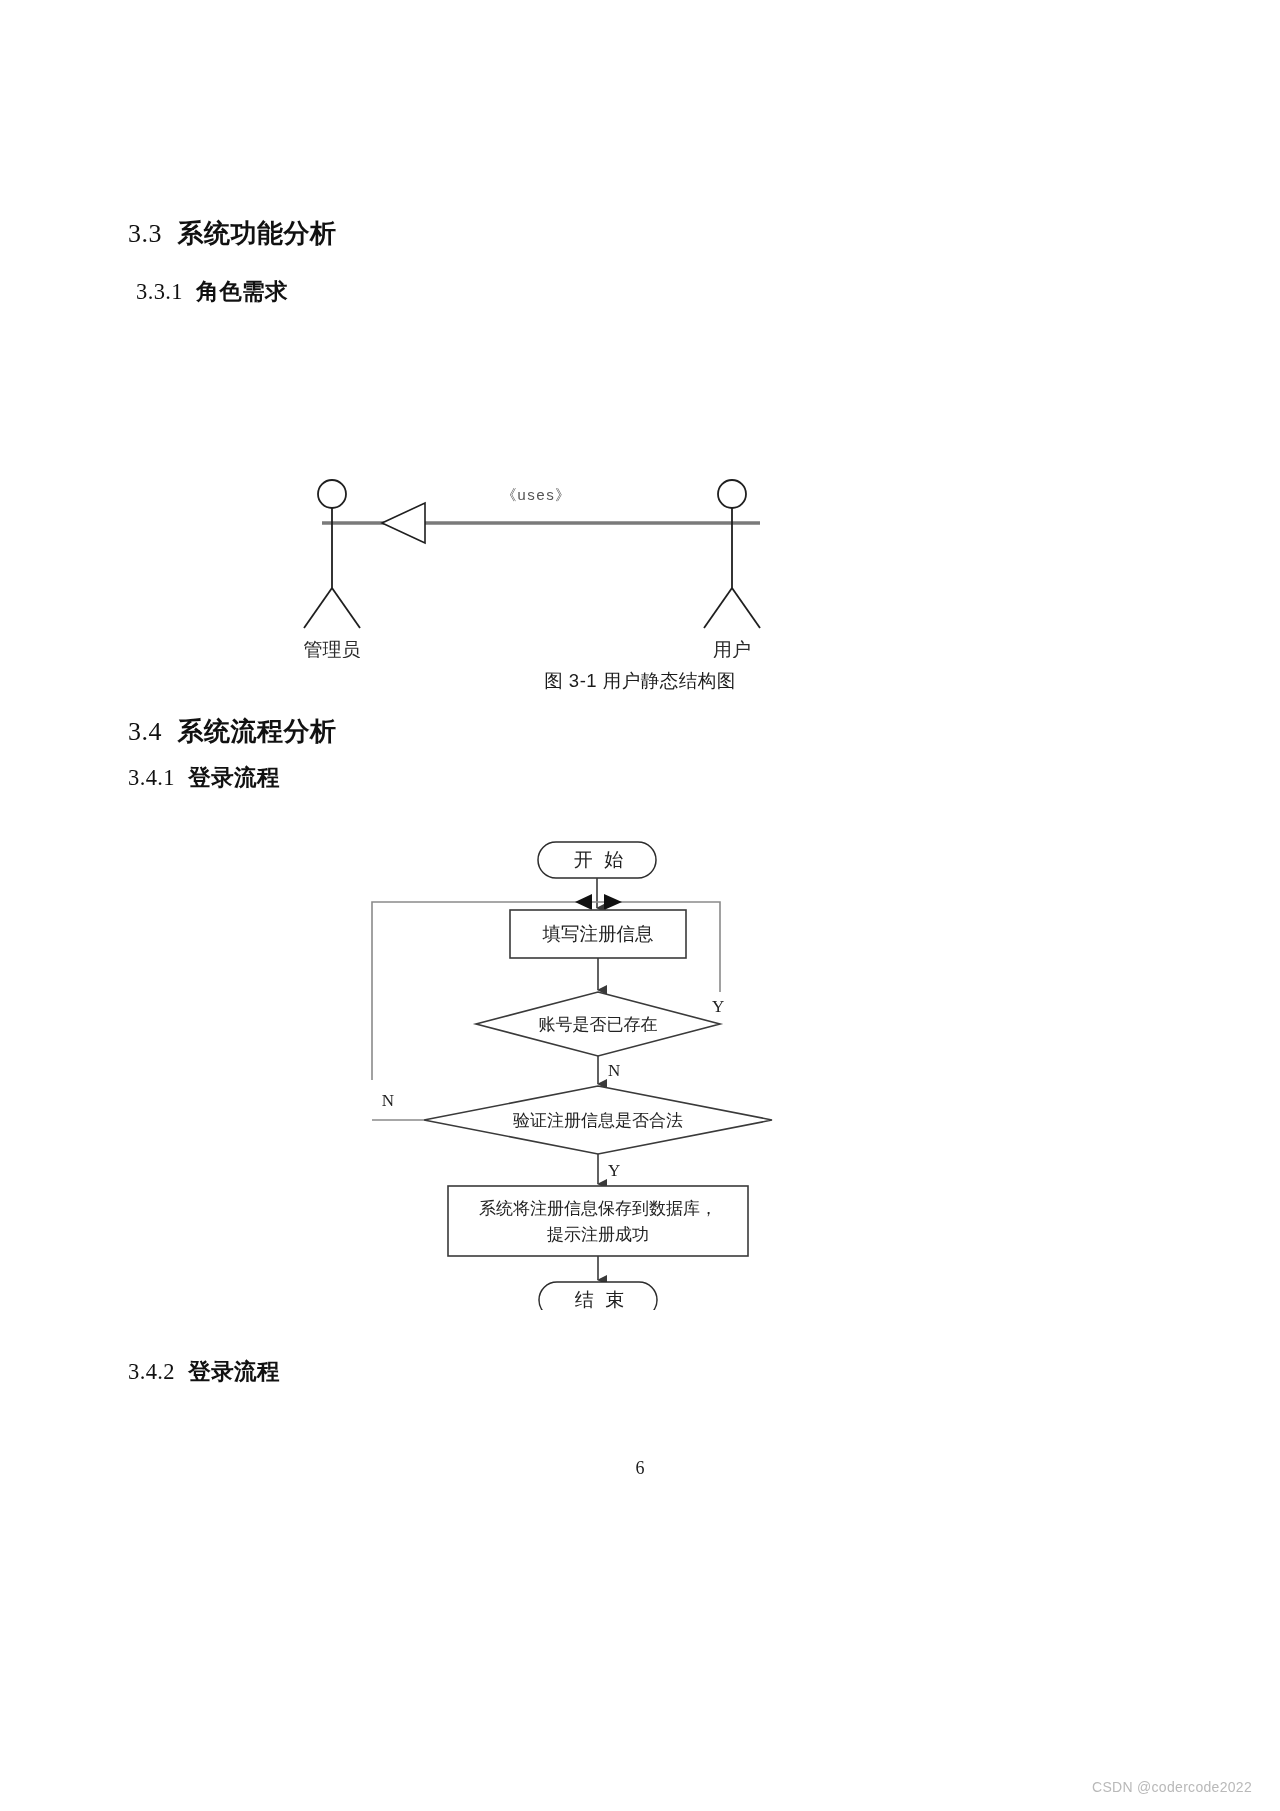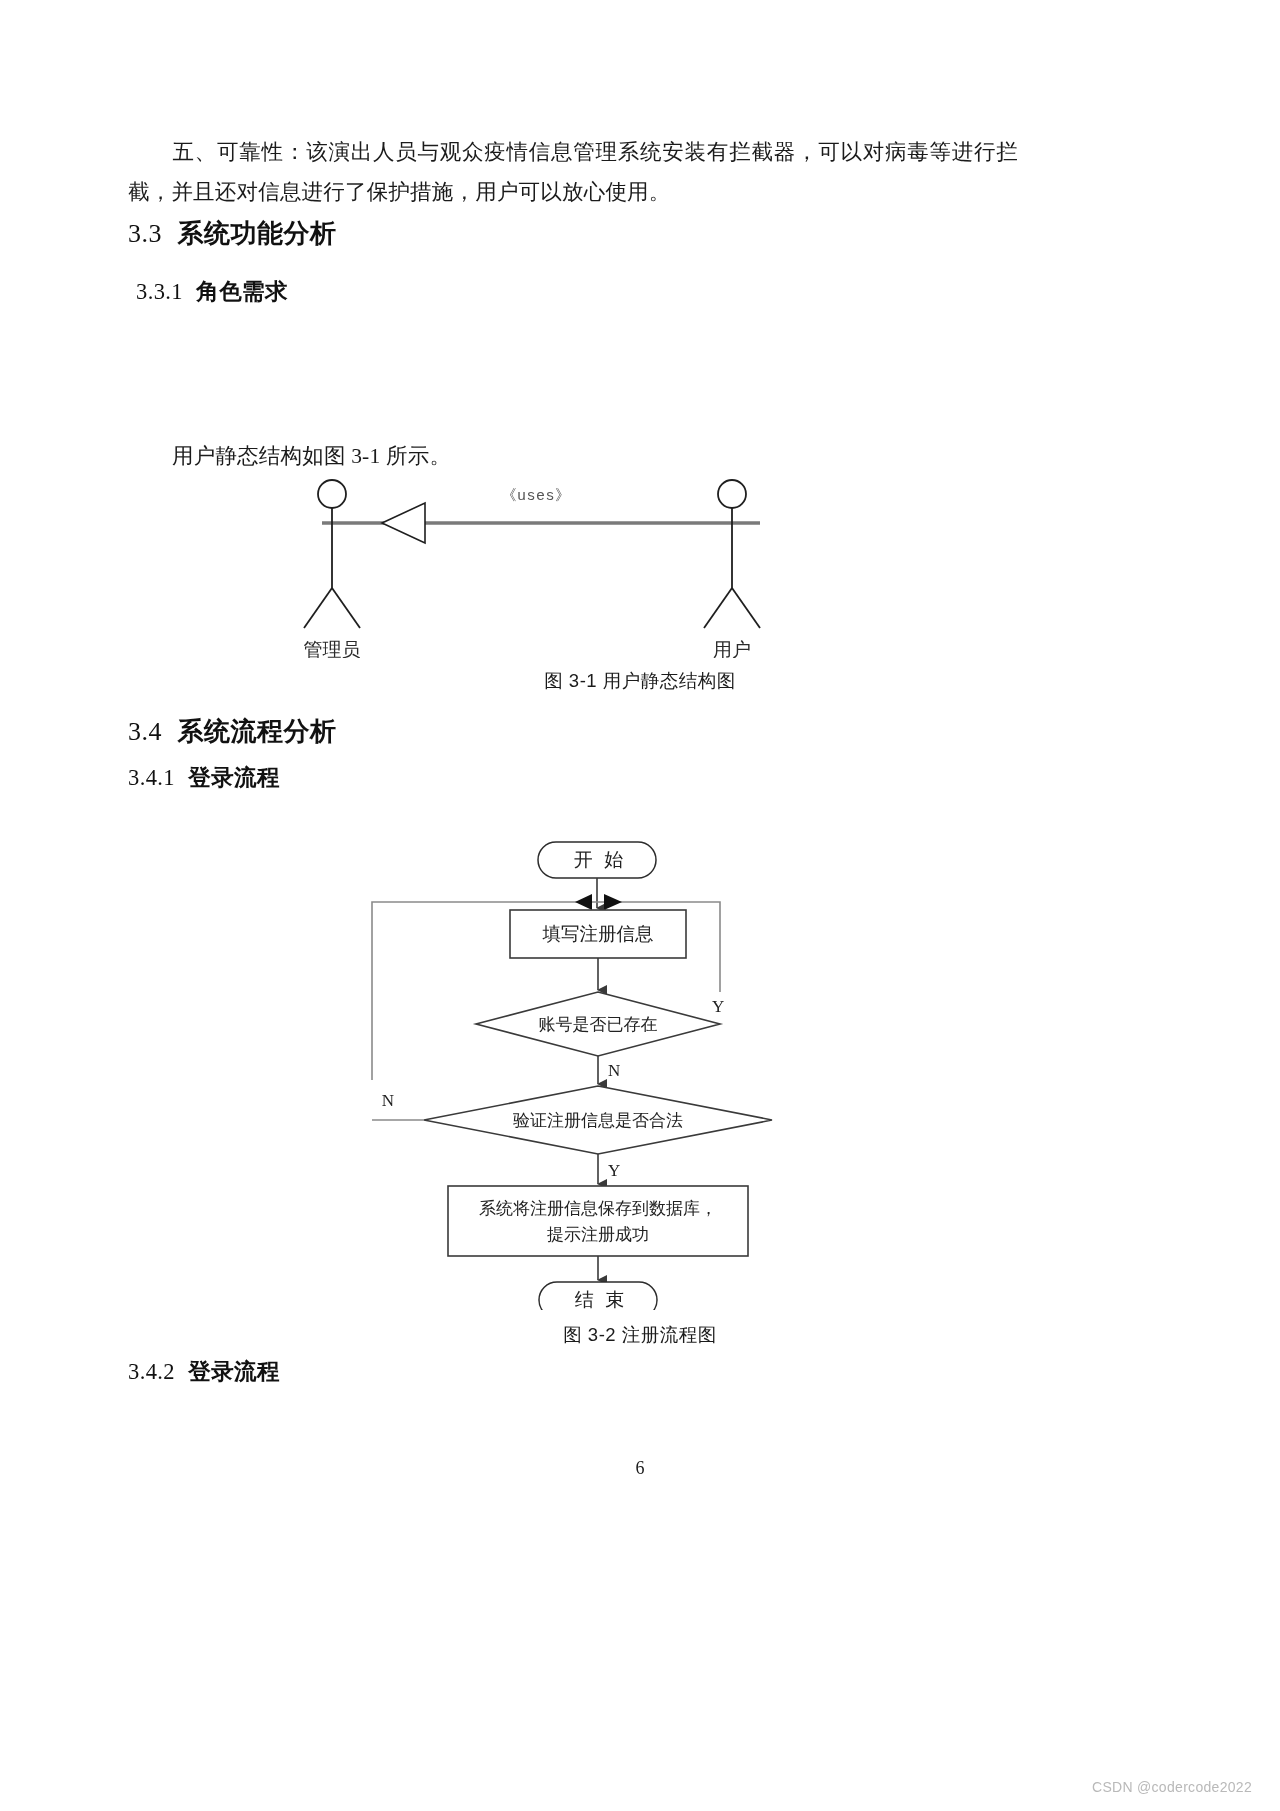--- a/index.html
+++ b/index.html
@@ -115,36 +115,30 @@
     fill:#222;
     letter-spacing:3px;
   }
 </style>
 </head>
 <body>
 
 <div id="page">
   <div class="sheet"></div>
 
-  <div class="body-par" style="left:128px; top:132px; width:890px;">
-    <span class="indent"></span><span>五、可靠性：该演出人员与观众疫情信息管理系统安装有拦截器，可以对病毒等进行拦截，并且还对信息进行了保护措施，用户可以放心使用。</span>
-  </div>
 
   <div class="h2" style="left:128px; top:216px;">
     <span class="h-num">3.3</span>&nbsp;&nbsp;<span>系统功能分析</span>
   </div>
 
   <div class="h3" style="left:136px; top:276px;">
     <span class="h-num">3.3.1</span>&nbsp;&nbsp;<span>角色需求</span>
   </div>
 
 
-  <div class="body-par" style="left:128px; top:436px; width:890px;">
-    <span class="indent"></span><span>用户静态结构如图 3-1 所示。</span>
-  </div>
 
   <div class="diagram" style="left:270px; top:478px;">
     <svg width="540" height="180" viewBox="0 0 540 180" xmlns="http://www.w3.org/2000/svg">
 
       <line x1="52" y1="45" x2="490" y2="45" stroke="#7a7a7a" stroke-width="3.5"></line>
 
       <polygon points="112,45 155,25 155,65" fill="#ffffff" stroke="#1f1f1f" stroke-width="1.6"></polygon>
 
       <g>
         <circle cx="62" cy="16" r="14" fill="#ffffff" stroke="#1f1f1f" stroke-width="1.8"></circle>
@@ -236,21 +230,20 @@
 
       <line x1="238" y1="416" x2="238" y2="440" stroke="#3a3a3a" stroke-width="1.6" marker-end="url(#arrowDown)"></line>
 
       <g>
         <rect x="179" y="442" width="118" height="36" rx="18" ry="18" fill="#ffffff" stroke="#2c2c2c" stroke-width="1.5"></rect>
         <text class="flow-term" x="241" y="466" text-anchor="middle">结 束</text>
       </g>
     </svg>
   </div>
 
-  <div class="fig-caption" style="left:0; top:1322px;">图 3-2    注册流程图</div>
 
   <div class="h3" style="left:128px; top:1356px;">
     <span class="h-num">3.4.2</span>&nbsp;&nbsp;<span>登录流程</span>
   </div>
 
 
   <div class="page-num" style="left:0; top:1458px;">6</div>
 
   <div class="watermark">CSDN @codercode2022</div>
 </div>

